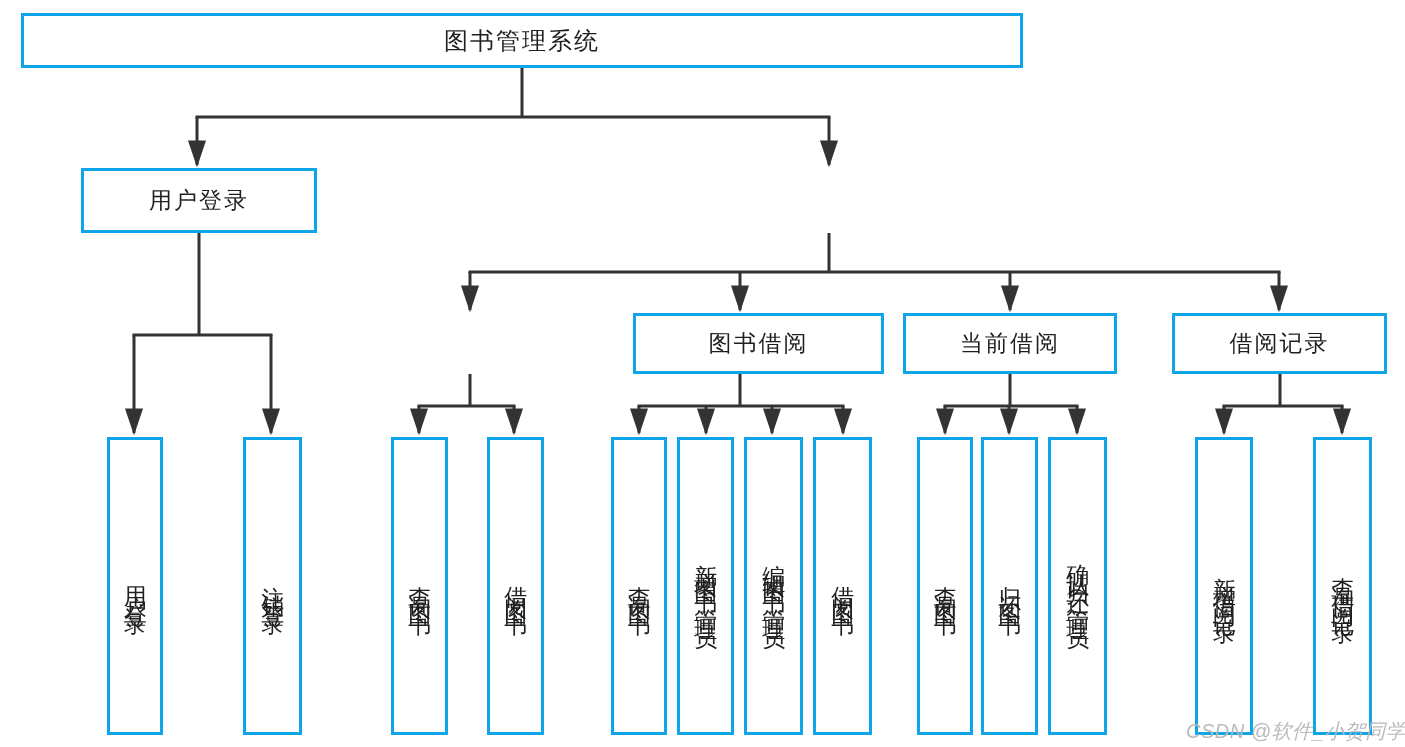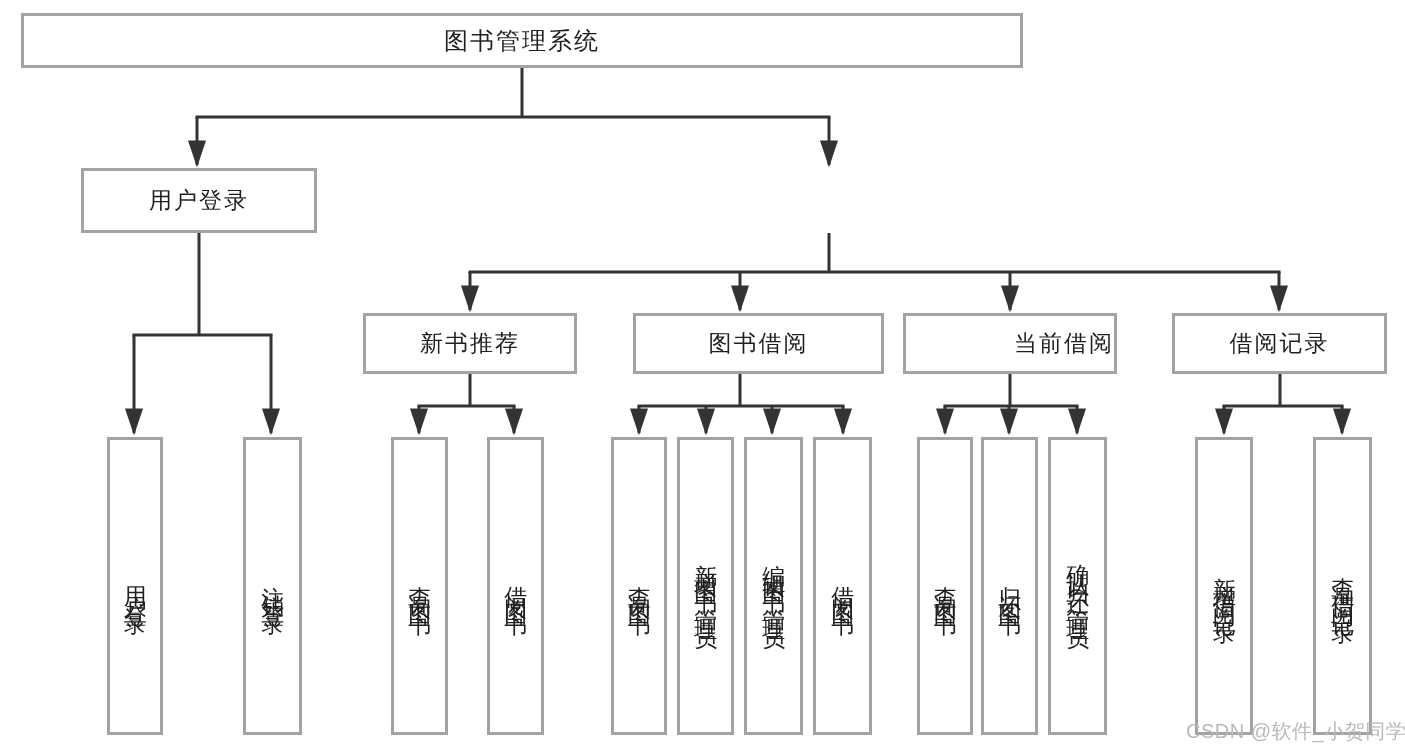--- a/index.html
+++ b/index.html
@@ -12,21 +12,21 @@
     overflow: hidden;
   }
   .wires {
     position: absolute;
     left: 0; top: 0;
     width: 1405px; height: 747px;
   }
   .box {
     position: absolute;
     box-sizing: border-box;
-    border: 3px solid #a3a3a3;
+    border: 3px solid #0ea5e9;
     background: #ffffff;
     display: flex;
     align-items: center;
     justify-content: center;
     color: #1f1f1f;
     z-index: 2;
     font-family: Liberation Serif, serif;
   }
   .box.h > span {
     font-size: 23px;
@@ -44,20 +44,21 @@
   }
   .watermark {
     position: absolute;
     left: 1186px;
     top: 718px;
     font-size: 20px;
     color: #b9b9b9;
     white-space: nowrap;
     z-index: 5;
     letter-spacing: 0.5px;
+    font-style: italic;
   }
 </style>
 </head>
 <body>
 
 <div class="stage">
 
   <svg class="wires" viewBox="0 0 1405 747" xmlns="http://www.w3.org/2000/svg">
     <defs>
       <marker id="arw" viewBox="0 0 9 6" refX="8.2" refY="3" markerWidth="9" markerHeight="6" orient="auto" markerUnits="strokeWidth">
@@ -98,27 +99,24 @@
   </svg>
 
   <div class="box h title" style="left:21px; top:13px; width:1002px; height:55px;">
     <span>图书管理系统</span>
   </div>
 
   <div class="box h" style="left:81px; top:168px; width:236px; height:65px;">
     <span>用户登录</span>
   </div>
 
-  <div class="box h" style="left:363px; top:313px; width:214px; height:61px;">
-    <span>新书推荐</span>
-  </div>
   <div class="box h" style="left:633px; top:313px; width:251px; height:61px;">
     <span>图书借阅</span>
   </div>
-  <div class="box h" style="left:903px; top:313px; width:214px; height:61px;justify-content:flex-end;">
+  <div class="box h" style="left:903px; top:313px; width:214px; height:61px;">
     <span>当前借阅</span>
   </div>
   <div class="box h" style="left:1172px; top:313px; width:215px; height:61px;">
     <span>借阅记录</span>
   </div>
 
   <div class="box v" style="left:107px; top:437px; width:56px; height:298px;">
     <span>用户登录</span>
   </div>
   <div class="box v" style="left:243px; top:437px; width:59px; height:298px;">

